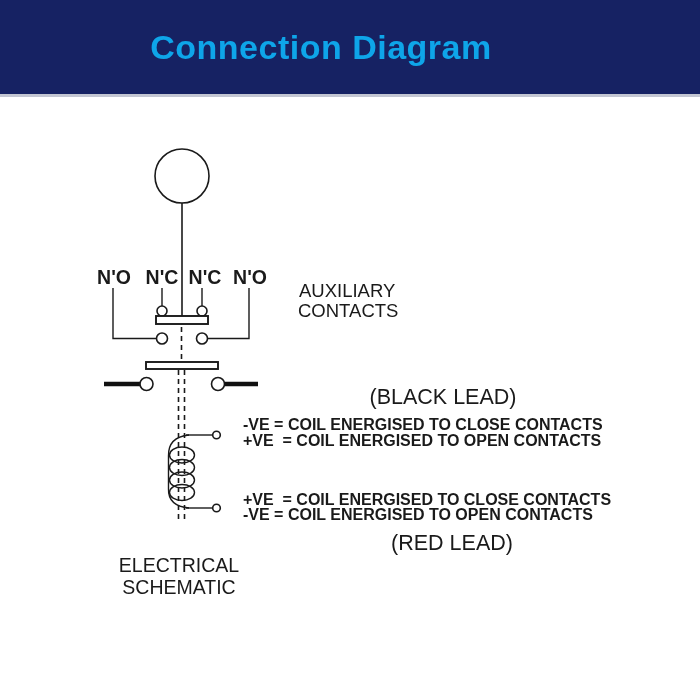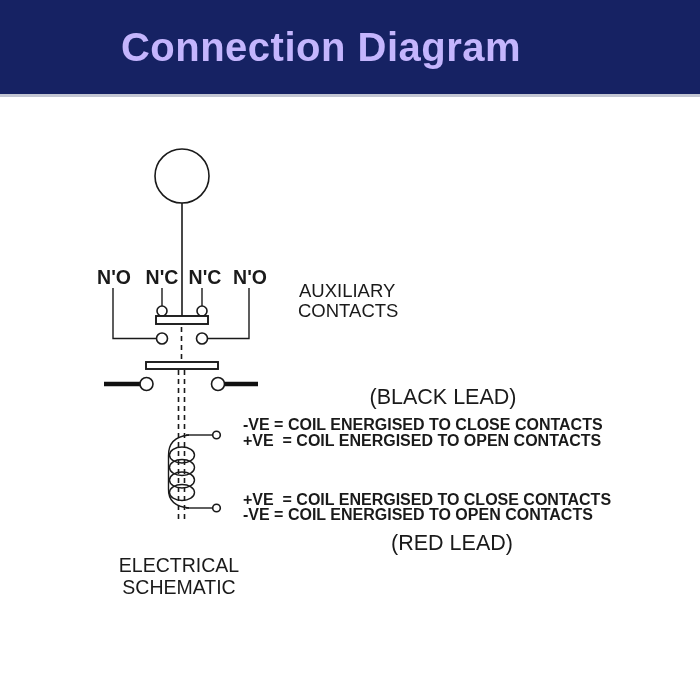--- a/index.html
+++ b/index.html
@@ -14,22 +14,22 @@
   .header {
     position: absolute; left: 0; top: 0;
     width: 700px; height: 97px;
     background: #162263;
     border-bottom: 3px solid #c3c6d2;
     display: flex; align-items: center; justify-content: center;
     box-sizing: border-box;
     padding-right: 58px;
   }
   .header-title {
-    color: #c4b5fd;
-    font-size: 40px;
+    color: #0ea5e9;
+    font-size: 34px;
     font-weight: bold;
     letter-spacing: 0.5px;
     white-space: pre;
   }
   svg { position: absolute; left: 0; top: 0; }
   svg text {
     fill: #1a1a1a;
     font-family: "Liberation Sans", sans-serif;
     white-space: pre;
   }

